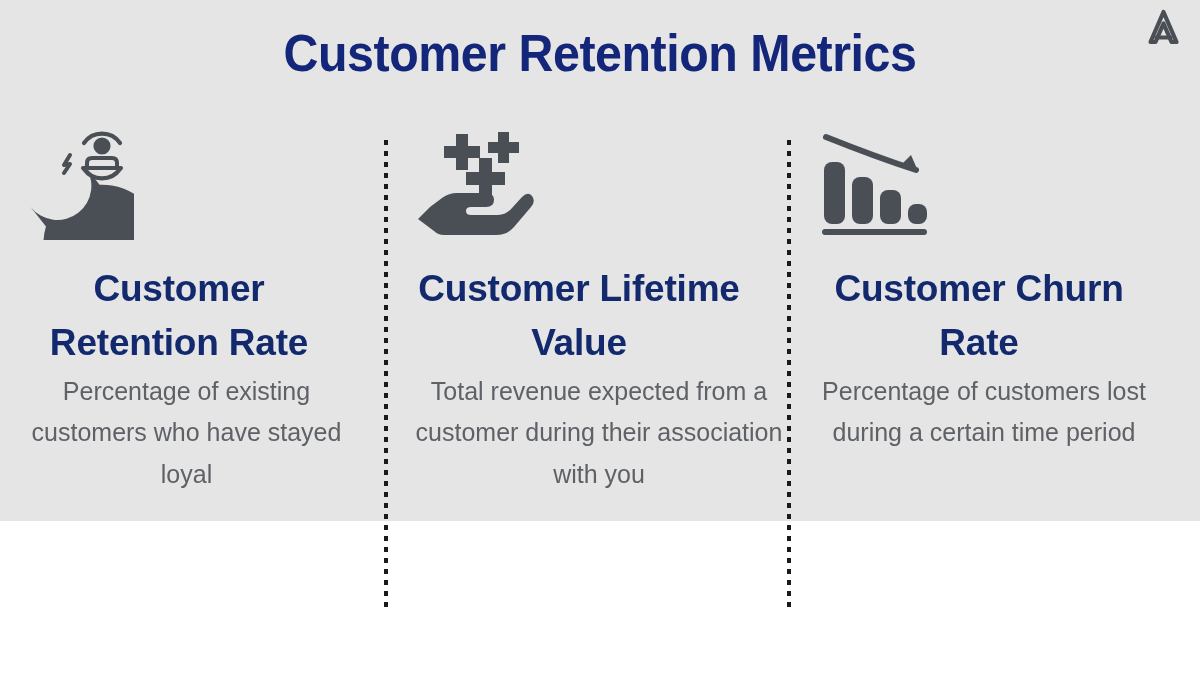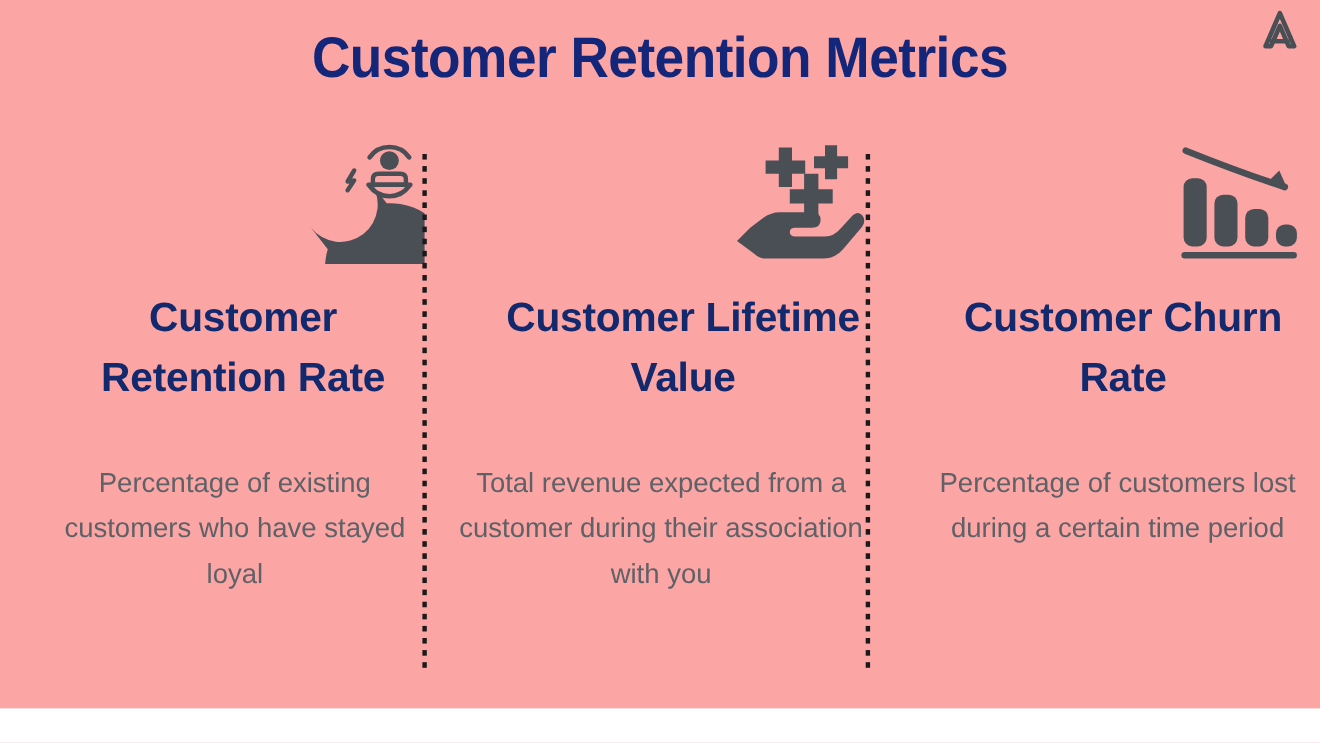--- a/index.html
+++ b/index.html
@@ -4,22 +4,22 @@
 <style>
   * { margin:0; padding:0; box-sizing:border-box; }
   html, body {
     width:1200px; height:675px;
     background:#ffffff;
     font-family:"Liberation Sans", sans-serif;
     overflow:hidden;
   }
   .slide {
     position:relative;
-    width:1200px; height:644px;
-    background:#fca5a5;
+    width:1200px; height:521px;
+    background:#e5e5e5;
   }
 
   
   .brand-logo {
     position:absolute;
     top:8px; right:14px;
     width:44px; height:40px;
   }
 
   
@@ -42,21 +42,21 @@
     position:absolute;
     top:125px; left:0;
     width:1200px; height:490px;
     display:flex;
     flex-direction:row;
   }
   .column {
     flex:1 1 0;
     display:flex;
     flex-direction:column;
-    align-items:flex-end;
+    align-items:flex-start;
     padding:0 14px;
     position:relative;
   }
 
   .col-icon {
     height:115px;
     display:flex;
     align-items:center;
     justify-content:center;
   }
@@ -67,21 +67,20 @@
     font-size:37px;
     line-height:1.47;
     font-weight:bold;
     color:#13296e;
     text-align:center;
     max-width:330px;
     letter-spacing:-0.2px;
   }
 
   .col-body {
-    margin-top:48px;
     font-size:25px;
     line-height:1.66;
     color:#5e6166;
     text-align:center;
     max-width:345px;
     font-weight:normal;
   }
   .col-2 .col-body { max-width:340px; }
   .col-3 .col-body { max-width:370px; }
 

